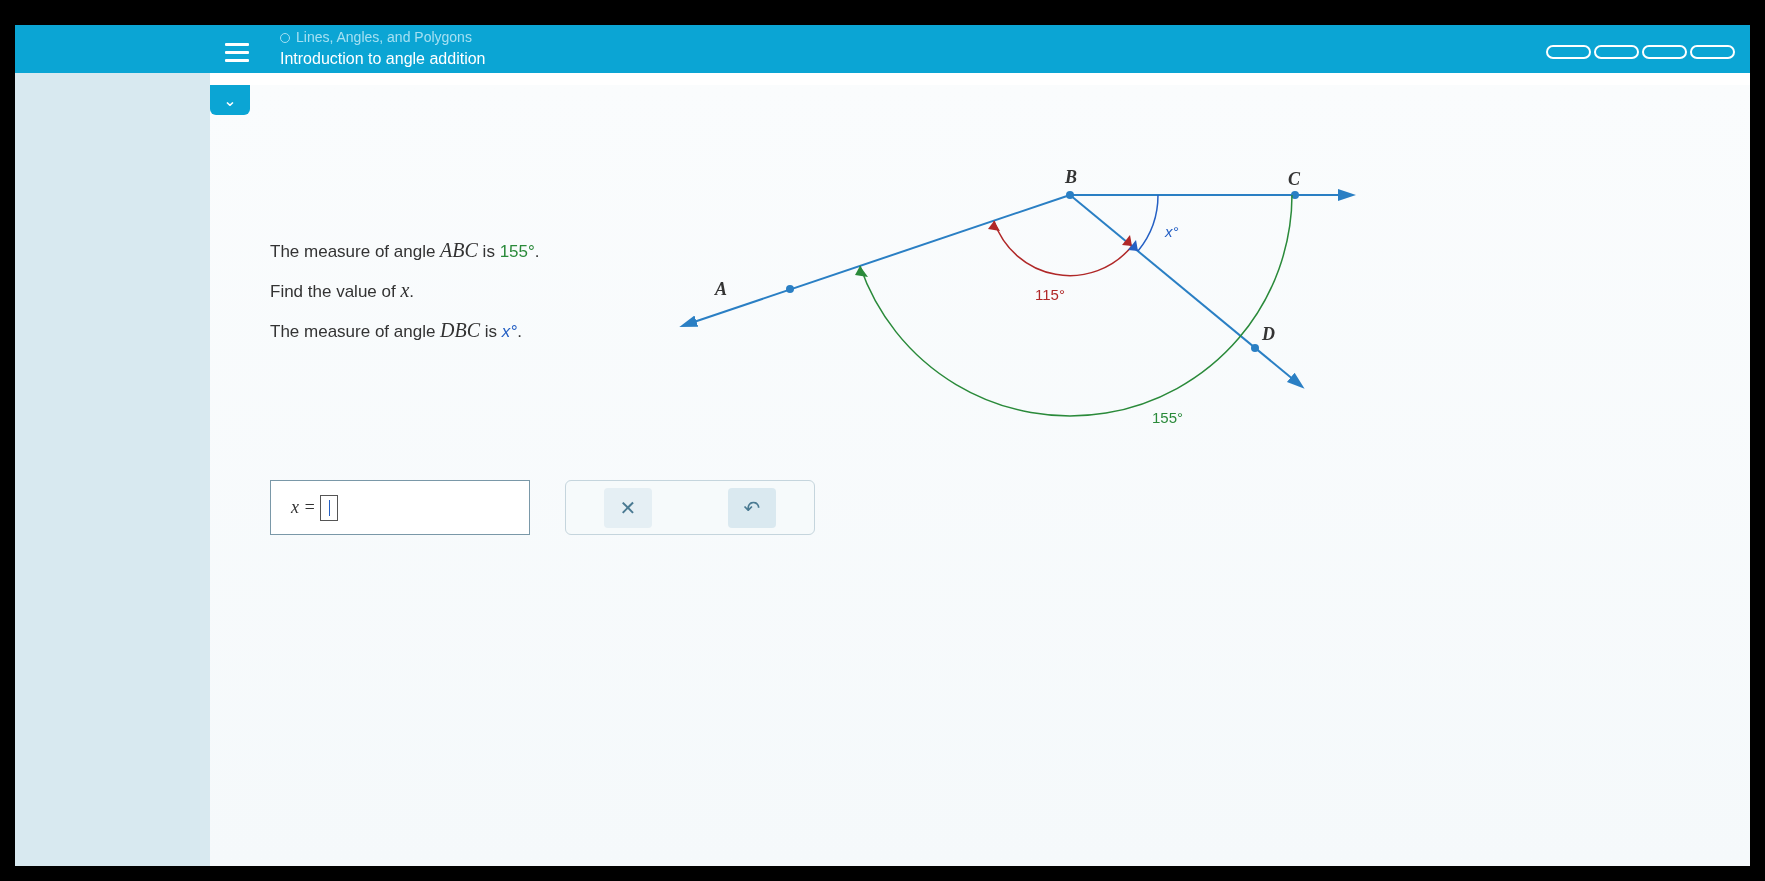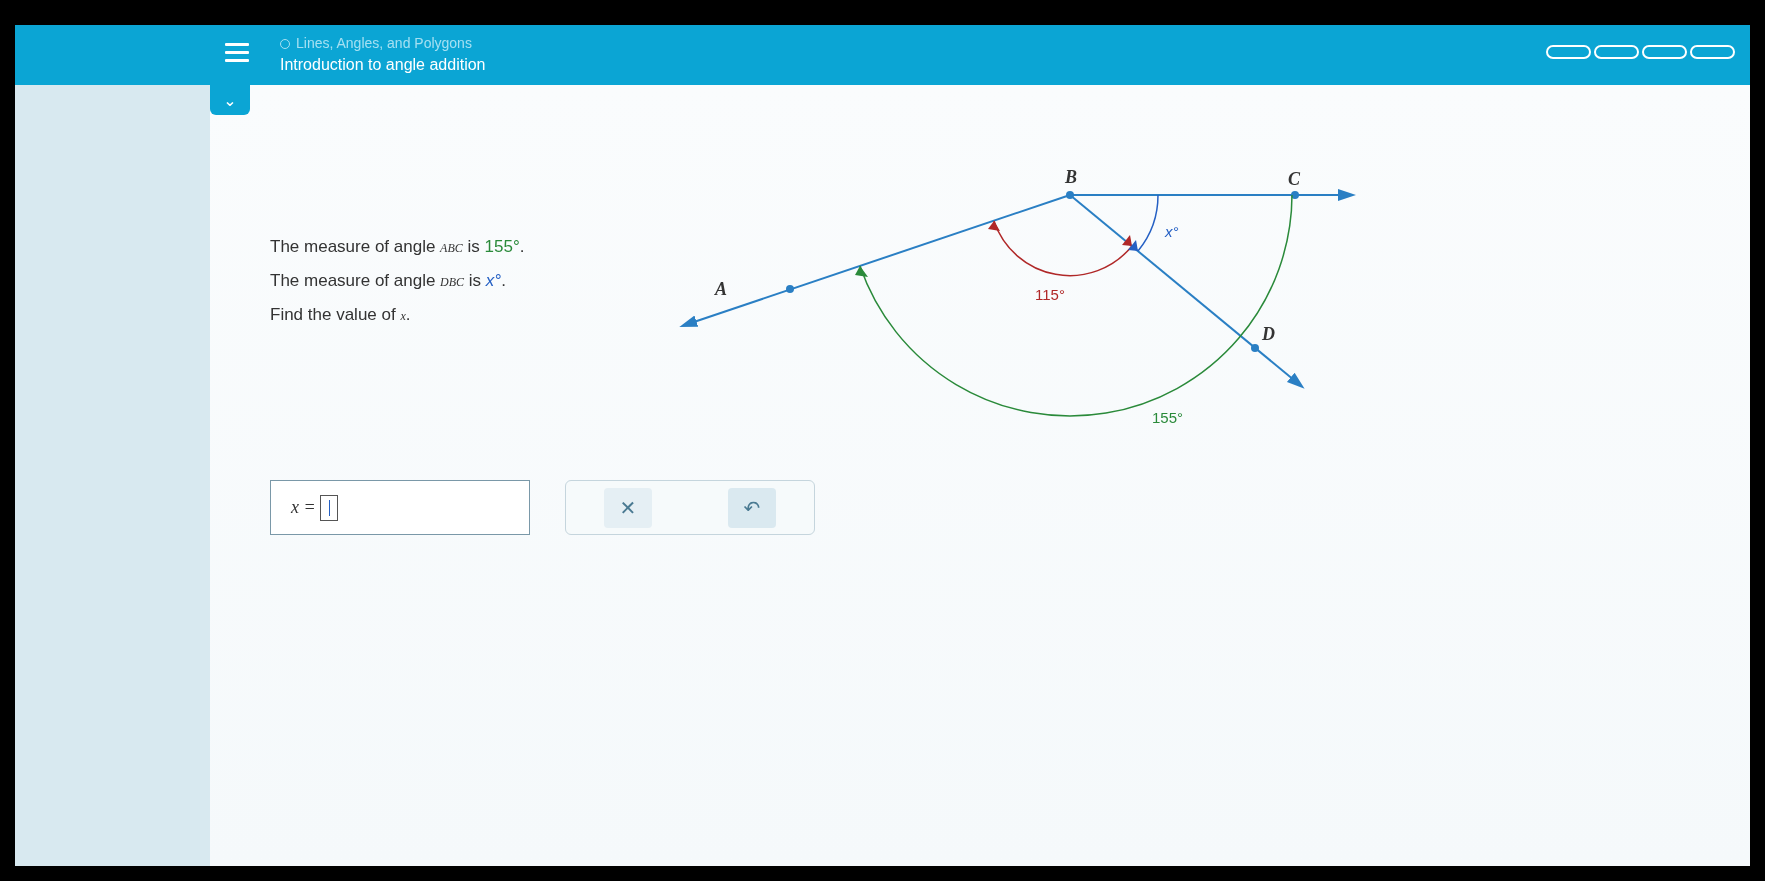--- a/index.html
+++ b/index.html
@@ -33,21 +33,21 @@
       top: 0;
       width: 195px;
       height: 100%;
       background: #d8e9f0;
     }
     .header-bar {
       position: absolute;
       left: 0;
       top: 0;
       width: 100%;
-      height: 60px;
+      height: 48px;
       background: #0ba5d4;
       display: flex;
       align-items: center;
       color: #fff;
       padding-left: 205px;
       z-index: 10;
     }
     .hamburger {
       position: absolute;
       left: 210px;
@@ -128,21 +128,21 @@
       position: absolute;
       left: 60px;
       top: 145px;
       font-size: 17px;
       color: #333;
       line-height: 2.0;
     }
     .problem-text .italic {
       font-style: italic;
       font-family: 'Times New Roman', serif;
-      font-size: 12px;
+      font-size: 20px;
       margin-top: 32px;
     }
     .green-val { color: #2a8a3a; }
     .red-val { color: #b02828; }
     .blue-val { color: #2560c4; font-style: italic; }
     .diagram-area {
       position: absolute;
       left: 450px;
       top: 80px;
       width: 700px;
@@ -257,24 +257,24 @@
     <div class="content-area">
       <div class="dropdown-tab">
         <span>⌄</span>
       </div>
 
       <div class="problem-text">
         <div>
           <span>The measure of angle </span><span class="italic">ABC</span><span> is </span><span class="green-val">155°</span><span>.</span>
         </div>
         <div>
+          <span>Find the value of </span><span class="italic">x</span><span>.</span>
+        </div>
+        <div>
           <span>The measure of angle </span><span class="italic">DBC</span><span> is </span><span class="blue-val">x°</span><span>.</span>
-        </div>
-        <div>
-          <span>Find the value of </span><span class="italic">x</span><span>.</span>
         </div>
       </div>
 
       <div class="diagram-area">
         <svg width="700" height="310" viewBox="0 0 700 310">
           <defs>
             <marker id="arrowBlue" markerWidth="10" markerHeight="10" refX="6" refY="3" orient="auto" markerUnits="strokeWidth">
               <path d="M0,0 L0,6 L9,3 z" fill="#2a7fc4"></path>
             </marker>
           </defs>

